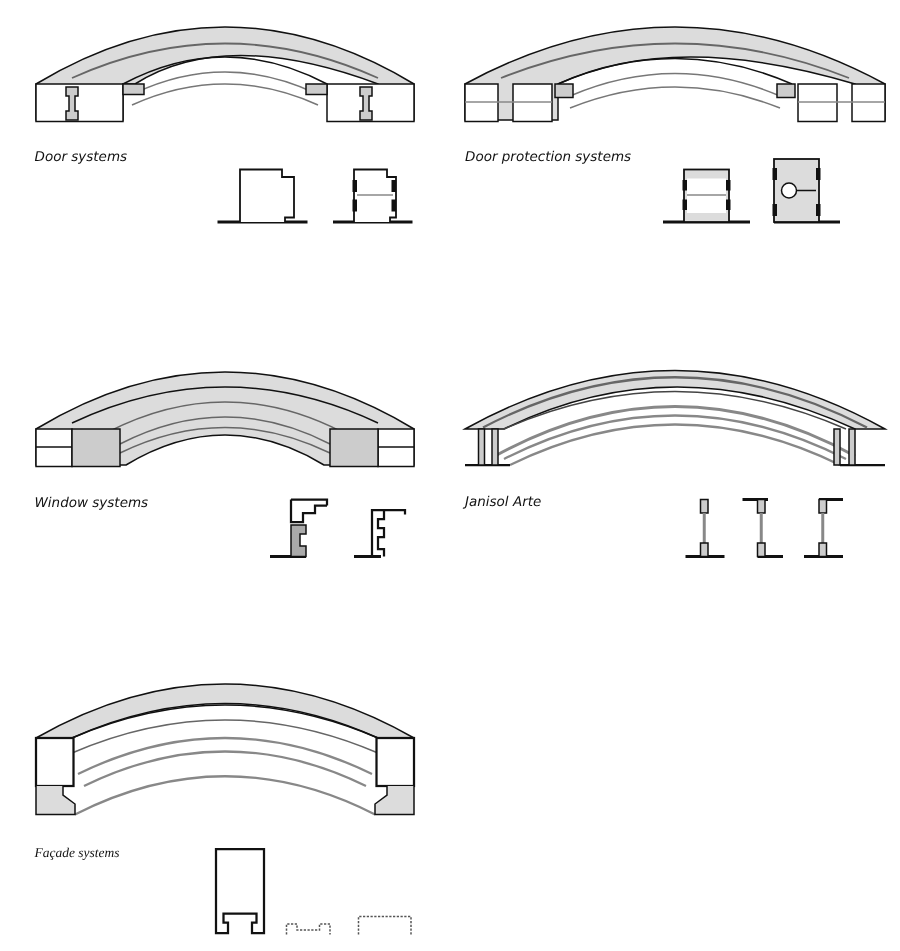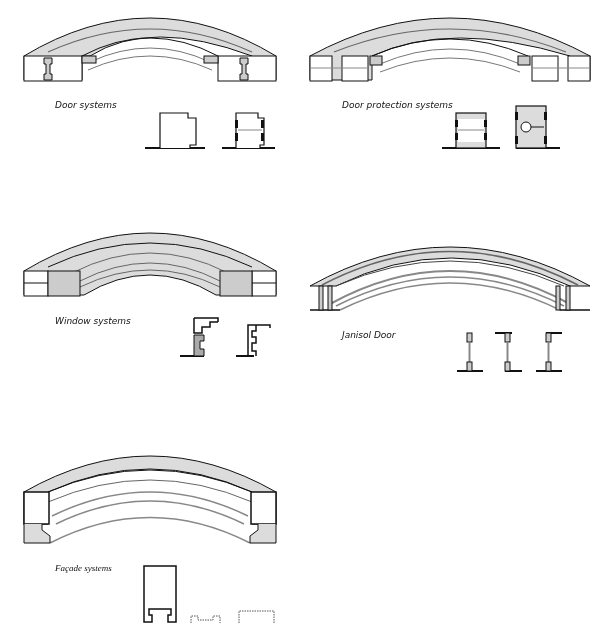--- a/index.html
+++ b/index.html
@@ -1,18 +1,18 @@
 <!DOCTYPE html>
 <html><head>
 <meta charset="utf-8">
 <style>
   html, body { margin: 0; padding: 0; background: #ffffff; }
   body { width: 600px; height: 634px; position: relative; overflow: hidden; font-family: "DejaVu Sans", sans-serif; }
   .panel { position: absolute; }
-  .label { position: absolute; font-style: italic; font-size: 9px; color: #111; white-space: nowrap; margin-left: 32px; }
+  .label { position: absolute; font-style: italic; font-size: 9px; color: #111; white-space: nowrap; }
   svg { position: absolute; left: 0; top: 0; overflow: visible; }
 </style>
 </head>
 <body>
 
 <div class="panel" style="left:0;top:0;width:300px;height:160px;">
   <svg width="300" height="160">
     <path d="M24,56 Q150,-20 276,56 L276,80 L252,80 L252,56 Q150,18 90,56 L82,56 L82,80 L24,80 Z" fill="#dcdcdc" stroke="#111" stroke-width="1"></path>
     <path d="M48,52 Q150,6 252,52" fill="none" stroke="#666" stroke-width="1.2"></path>
     <path d="M82,56 Q150,20 218,56" fill="none" stroke="#111" stroke-width="1"></path>
@@ -73,21 +73,21 @@
     <rect x="216" y="106" width="30" height="42" fill="#dcdcdc" stroke="#111" stroke-width="1.2"></rect>
     <circle cx="226" cy="127" r="5" fill="#fff" stroke="#111"></circle>
     <line x1="231" y1="127" x2="244" y2="127" stroke="#111"></line>
     <rect x="215" y="112" width="3" height="8" fill="#111"></rect>
     <rect x="215" y="136" width="3" height="8" fill="#111"></rect>
     <rect x="244" y="112" width="3" height="8" fill="#111"></rect>
     <rect x="244" y="136" width="3" height="8" fill="#111"></rect>
   </svg>
 </div>
 
-<div class="panel" style="left:0;top:215px;width:300px;height:160px;">
+<div class="panel" style="left:0;top:230px;width:300px;height:160px;">
   <svg width="300" height="160">
     <path d="M24,56 Q150,-20 276,56 L276,80 L216,80 Q150,40 84,80 L24,80 Z" fill="#dcdcdc" stroke="#111" stroke-width="1"></path>
     <path d="M48,52 Q150,4 252,52" fill="none" stroke="#111" stroke-width="1"></path>
     <path d="M72,58 Q150,18 228,58" fill="none" stroke="#666"></path>
     <path d="M80,66 Q150,30 220,66" fill="none" stroke="#666"></path>
     <path d="M80,72 Q150,38 220,72" fill="none" stroke="#666"></path>
     <rect x="24" y="56" width="24" height="25" fill="#fff" stroke="#111"></rect>
     <rect x="252" y="56" width="24" height="25" fill="#fff" stroke="#111"></rect>
     <line x1="24" y1="68" x2="48" y2="68" stroke="#111"></line>
     <line x1="252" y1="68" x2="276" y2="68" stroke="#111"></line>
@@ -114,21 +114,21 @@
     <path d="M30,74 Q150,8 270,74" fill="none" stroke="#888" stroke-width="2"></path>
     <path d="M36,76 Q150,18 264,76" fill="none" stroke="#888" stroke-width="1.5"></path>
     <path d="M40,80 Q150,26 260,80" fill="none" stroke="#888" stroke-width="1.5"></path>
     <line x1="10" y1="80" x2="40" y2="80" stroke="#111" stroke-width="1.5"></line>
     <line x1="260" y1="80" x2="290" y2="80" stroke="#111" stroke-width="1.5"></line>
     <rect x="19" y="56" width="4" height="24" fill="#ccc" stroke="#111"></rect>
     <rect x="28" y="56" width="4" height="24" fill="#ccc" stroke="#111"></rect>
     <rect x="256" y="56" width="4" height="24" fill="#ccc" stroke="#111"></rect>
     <rect x="266" y="56" width="4" height="24" fill="#ccc" stroke="#111"></rect>
   </svg>
-  <span class="label" style="left:10px;top:100px;">Janisol Door</span>
+  <span class="label" style="left:10px;top:100px;">Janisol Arte</span>
   <svg width="300" height="160">
     <line x1="157" y1="141" x2="183" y2="141" stroke="#111" stroke-width="2"></line>
     <rect x="167" y="103" width="5" height="9" fill="#ccc" stroke="#111"></rect>
     <line x1="169.5" y1="112" x2="169.5" y2="132" stroke="#888" stroke-width="2"></line>
     <rect x="167" y="132" width="5" height="9" fill="#ccc" stroke="#111"></rect>
   </svg>
   <svg width="300" height="160">
     <line x1="195" y1="103" x2="212" y2="103" stroke="#111" stroke-width="2"></line>
     <line x1="205" y1="141" x2="222" y2="141" stroke="#111" stroke-width="2"></line>
     <rect x="205" y="103" width="5" height="9" fill="#ccc" stroke="#111"></rect>

